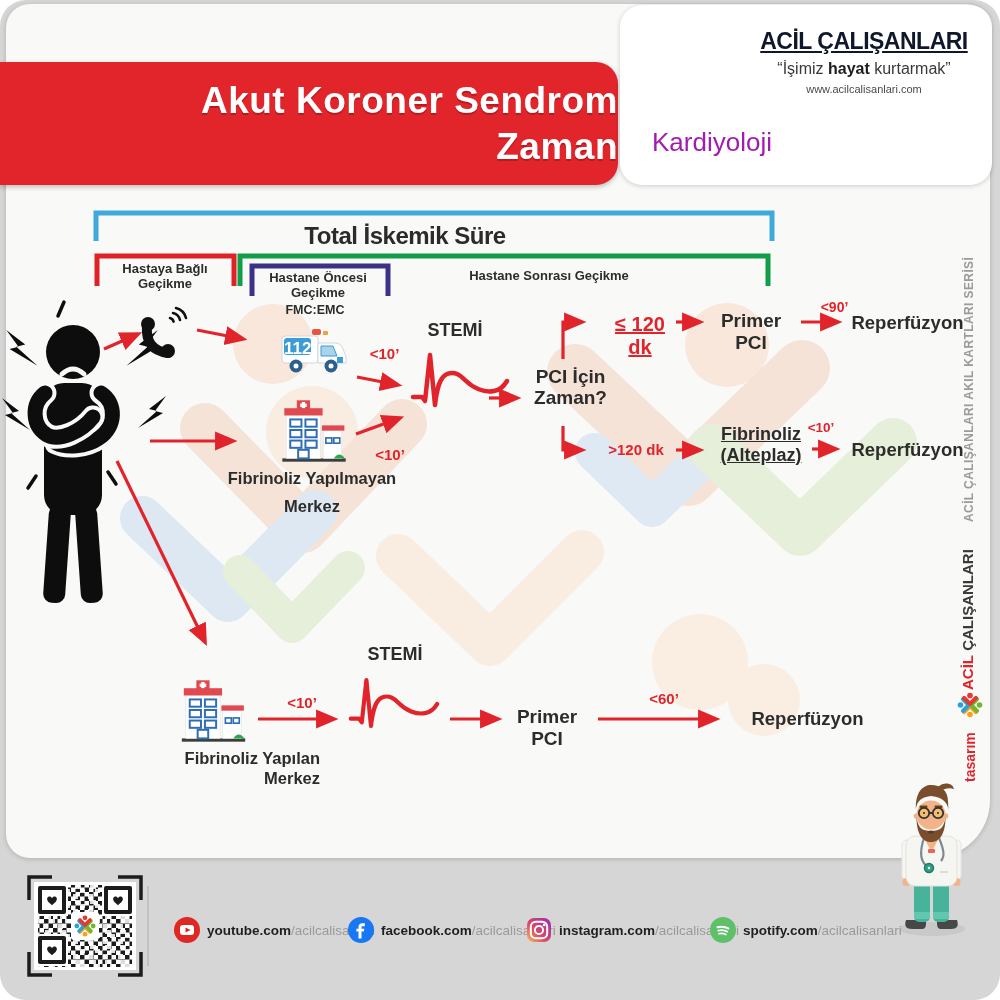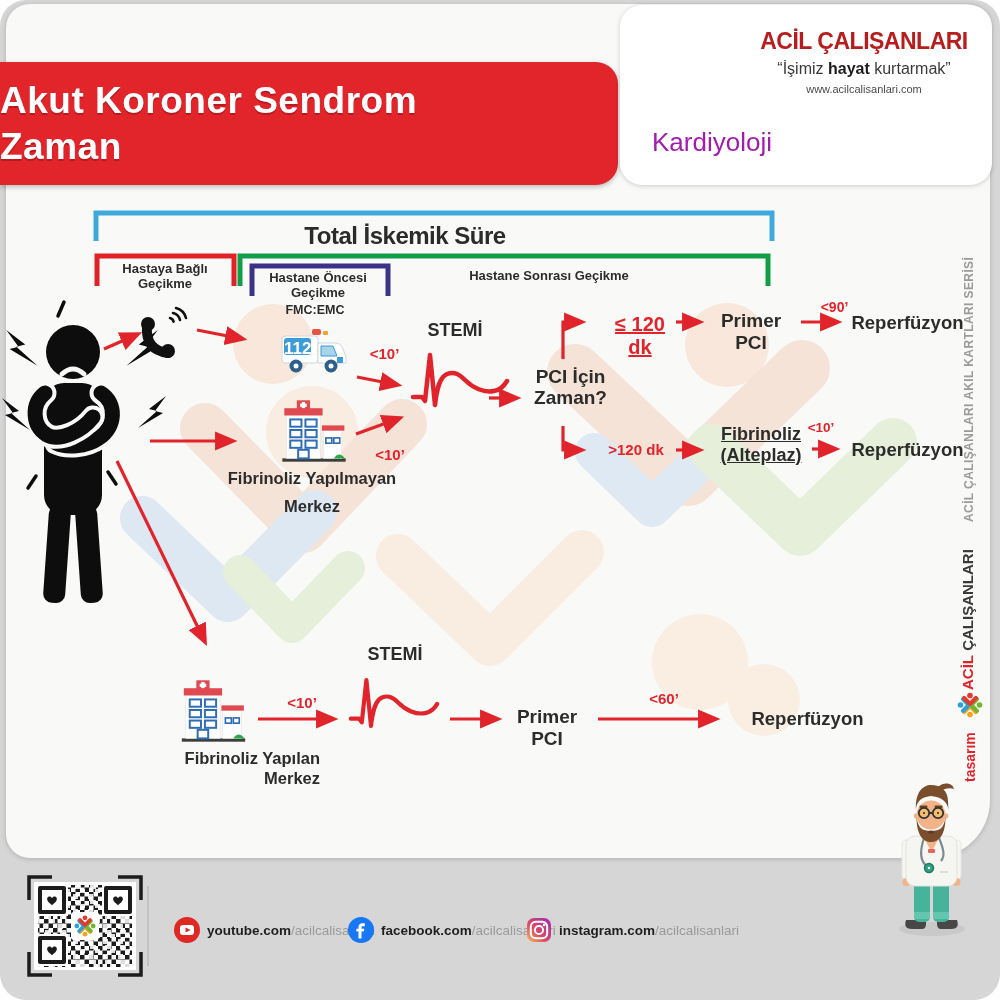--- a/index.html
+++ b/index.html
@@ -5,29 +5,29 @@
   html,body{margin:0;padding:0;background:#ffffff;}
   *{box-sizing:border-box;}
   .page{position:relative;width:1000px;height:1000px;background:#d6d6d7;border-radius:26px;overflow:hidden;
         font-family:"Liberation Sans","DejaVu Sans",sans-serif;}
   .card-main{position:absolute;left:6px;top:4px;width:984px;height:854px;background:#f9f9f8;
              border-radius:24px 24px 58px 24px;box-shadow:0 1px 5px rgba(0,0,0,.18);}
   .card-brand{position:absolute;left:620px;top:5px;width:372px;height:180px;background:#ffffff;
               border-radius:22px;box-shadow:0 1px 5px rgba(0,0,0,.18);}
   .banner{position:absolute;left:0;top:62px;width:618px;height:123px;background:#e2242b;
           border-radius:0 22px 22px 0;box-shadow:0 2px 5px rgba(0,0,0,.25);
-          display:flex;flex-direction:column;justify-content:center;text-align:left;}
+          display:flex;flex-direction:column;justify-content:center;text-align:right;}
   .banner .t{color:#ffffff;font-weight:bold;font-size:37px;line-height:46px;
              text-shadow:0 2px 0 rgba(110,10,12,.35);letter-spacing:.5px;}
   .lbl{position:absolute;text-align:center;color:#2c2c2b;font-weight:bold;}
   .red{color:#e1242b;}
   .svg-layer{position:absolute;left:0;top:0;width:1000px;height:1000px;}
   .vtext{position:absolute;writing-mode:vertical-rl;transform:rotate(180deg);white-space:nowrap;}
-  .brandname{position:absolute;left:748px;top:28px;width:232px;text-align:center;color:#b91c1c;
-             font-weight:bold;font-size:23px;letter-spacing:-.5px;}
+  .brandname{position:absolute;left:748px;top:28px;width:232px;text-align:center;color:#0f172a;
+             font-weight:bold;font-size:23px;letter-spacing:-.5px;text-decoration:underline;}
   .tagline{position:absolute;left:748px;top:60px;width:232px;text-align:center;color:#3a3a3a;font-size:16px;}
   .tagline b{font-weight:bold;color:#1d1d1d;}
   .website{position:absolute;left:748px;top:83px;width:232px;text-align:center;color:#4a4a4a;font-size:11px;}
   .kardio{position:absolute;left:652px;top:127px;font-size:26px;font-weight:normal;color:#a21caf;}
   .social{position:absolute;display:flex;align-items:center;gap:7px;height:28px;}
   .social .txt{font-size:13.5px;color:#9a9a9a;white-space:nowrap;}
   .social .txt b{color:#1f1f1f;font-weight:bold;}
   .divider{position:absolute;left:147px;top:886px;width:2px;height:80px;background:#c2c2c2;}
 </style>
 </head>
@@ -333,14 +333,23 @@
         </linearGradient>
       </defs>
       <rect x="1" y="1" width="24" height="24" rx="7" fill="url(#ig)"></rect>
       <rect x="4.8" y="4.8" width="16.4" height="16.4" rx="5" fill="none" stroke="#ffffff" stroke-width="2"></rect>
       <circle cx="13" cy="13" r="4.1" fill="none" stroke="#ffffff" stroke-width="2"></circle>
       <circle cx="18.2" cy="7.9" r="1.4" fill="#ffffff"></circle>
     </svg>
     <span class="txt"><b>instagram.com</b><span>/acilcalisanlari</span></span>
   </div>
 
+  <div class="social" style="left:710px;top:916px;">
+    <svg width="26" height="26" viewBox="0 0 26 26">
+      <circle cx="13" cy="13" r="13" fill="#5ec169"></circle>
+      <path d="M7.5,10.3 c3.8,-1.1 7.6,-0.7 10.9,1.1" fill="none" stroke="#ffffff" stroke-width="2" stroke-linecap="round"></path>
+      <path d="M8.2,13.6 c3.2,-0.9 6.3,-0.5 9,1" fill="none" stroke="#ffffff" stroke-width="1.8" stroke-linecap="round"></path>
+      <path d="M8.9,16.7 c2.5,-0.7 5,-0.3 7.1,0.9" fill="none" stroke="#ffffff" stroke-width="1.6" stroke-linecap="round"></path>
+    </svg>
+    <span class="txt"><b>spotify.com</b><span>/acilcalisanlari</span></span>
+  </div>
 
 </div>
 
 </body></html>

